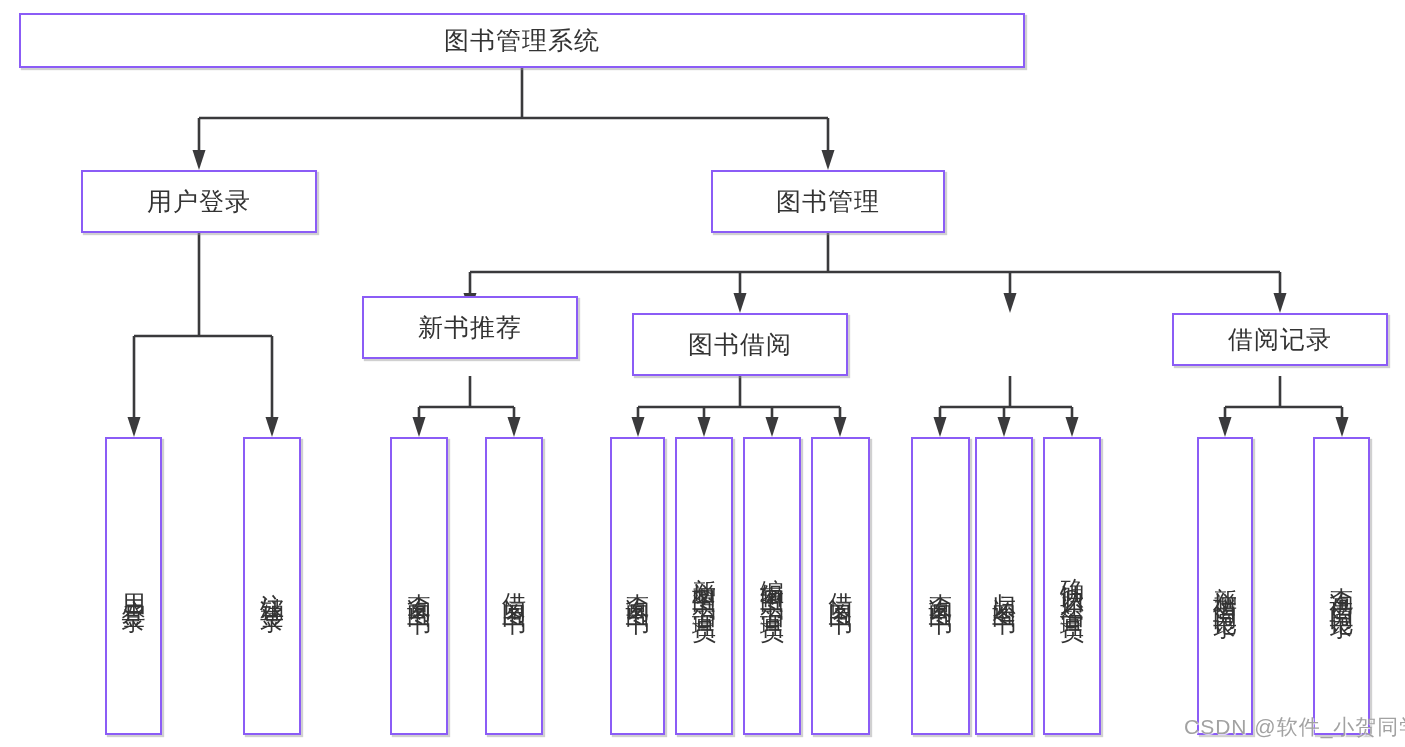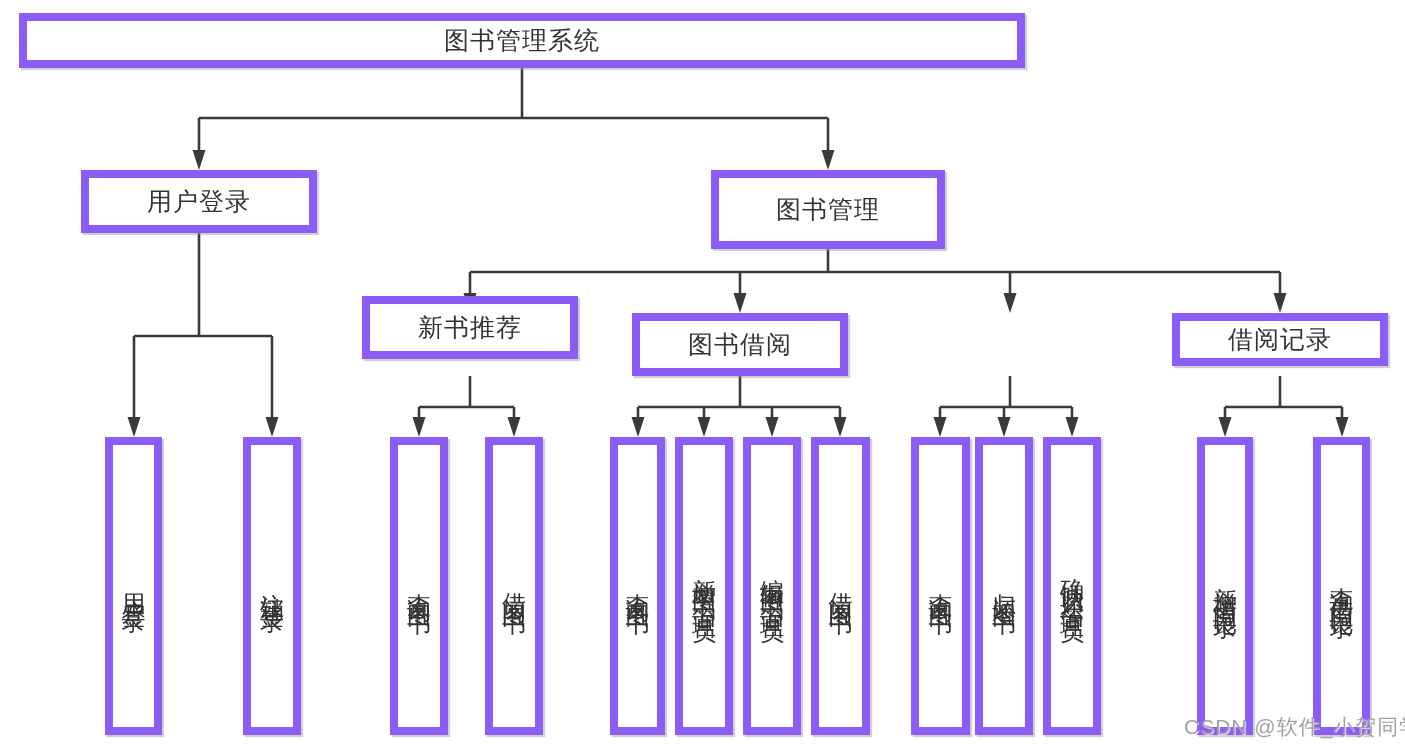--- a/index.html
+++ b/index.html
@@ -18,21 +18,21 @@
   .connectors {
     position: absolute;
     left: 0;
     top: 0;
     z-index: 1;
   }
   .node {
     position: absolute;
     box-sizing: border-box;
     background: #ffffff;
-    border: 8px solid #8b5cf6;
+    border: 2px solid #8b5cf6;
     display: flex;
     align-items: center;
     justify-content: center;
     color: #333333;
     z-index: 2;
     box-shadow: 2px 2px 1px rgba(150,150,150,0.45);
   }
   .node.h span {
     font-size: 25px;
     letter-spacing: 1px;
@@ -129,21 +129,21 @@
     </g>
   </svg>
 
   <div class="node h" style="left:19px; top:13px; width:1006px; height:55px;">
     <span>图书管理系统</span>
   </div>
 
   <div class="node h" style="left:81px; top:170px; width:236px; height:63px;">
     <span>用户登录</span>
   </div>
-  <div class="node h" style="left:711px; top:170px; width:234px; height:79px;align-items:center;">
+  <div class="node h" style="left:711px; top:170px; width:234px; height:63px;align-items:center;">
     <span>图书管理</span>
   </div>
 
   <div class="node h" style="left:362px; top:296px; width:216px; height:63px;">
     <span>新书推荐</span>
   </div>
   <div class="node h" style="left:632px; top:313px; width:216px; height:63px;">
     <span>图书借阅</span>
   </div>
   <div class="node h" style="left:1172px; top:313px; width:216px; height:53px;">

